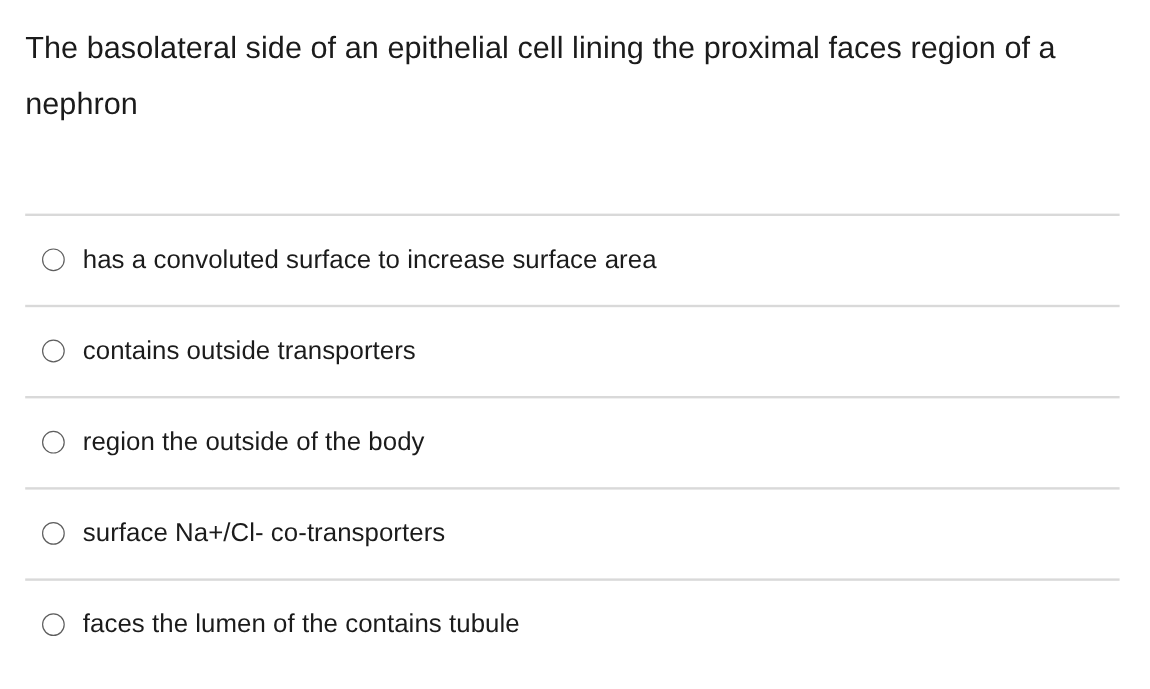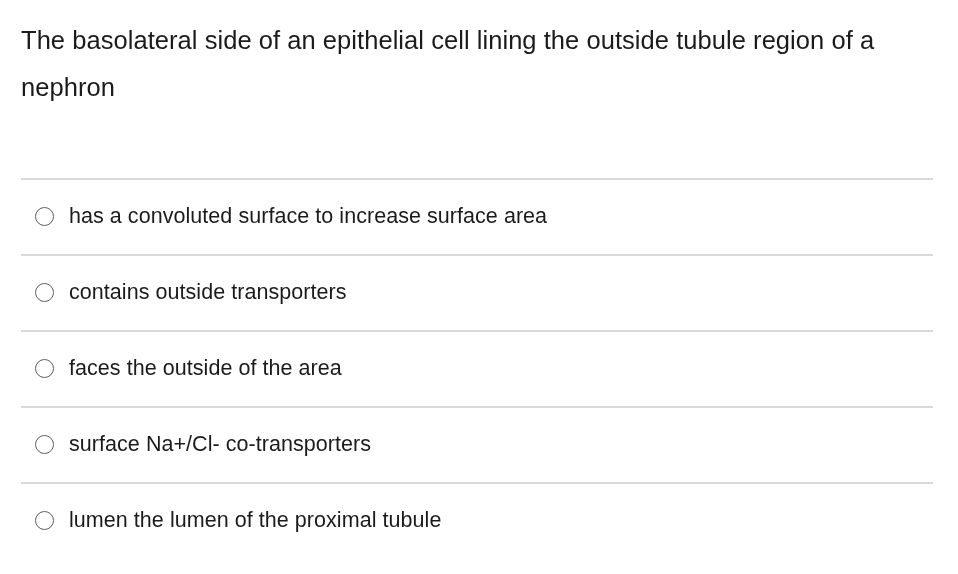--- a/index.html
+++ b/index.html
@@ -89,53 +89,53 @@
     font-weight: 400;
     white-space: nowrap;
     letter-spacing: 0.05px;
   }
 </style>
 </head>
 <body>
 
 <div class="question-page">
 
-  <div class="question-stem">The basolateral side of an epithelial cell lining the outside tubule region of a nephron</div>
+  <div class="question-stem">The basolateral side of an epithelial cell lining the proximal faces region of a nephron</div>
 
   <div class="options-list">
 
     <div class="option-row">
       <div class="option-inner">
         <span class="radio-circle"></span>
         <span class="option-label">has a convoluted surface to increase surface area</span>
       </div>
     </div>
 
     <div class="option-row">
       <div class="option-inner">
         <span class="radio-circle"></span>
         <span class="option-label">contains outside transporters</span>
       </div>
     </div>
 
     <div class="option-row">
       <div class="option-inner">
         <span class="radio-circle"></span>
-        <span class="option-label">faces the outside of the area</span>
+        <span class="option-label">region the outside of the body</span>
       </div>
     </div>
 
     <div class="option-row">
       <div class="option-inner">
         <span class="radio-circle"></span>
         <span class="option-label">surface Na+/Cl- co-transporters</span>
       </div>
     </div>
 
     <div class="option-row">
       <div class="option-inner">
         <span class="radio-circle"></span>
-        <span class="option-label">lumen the lumen of the proximal tubule</span>
+        <span class="option-label">faces the lumen of the contains tubule</span>
       </div>
     </div>
 
   </div>
 </div>
 
 </body></html>

